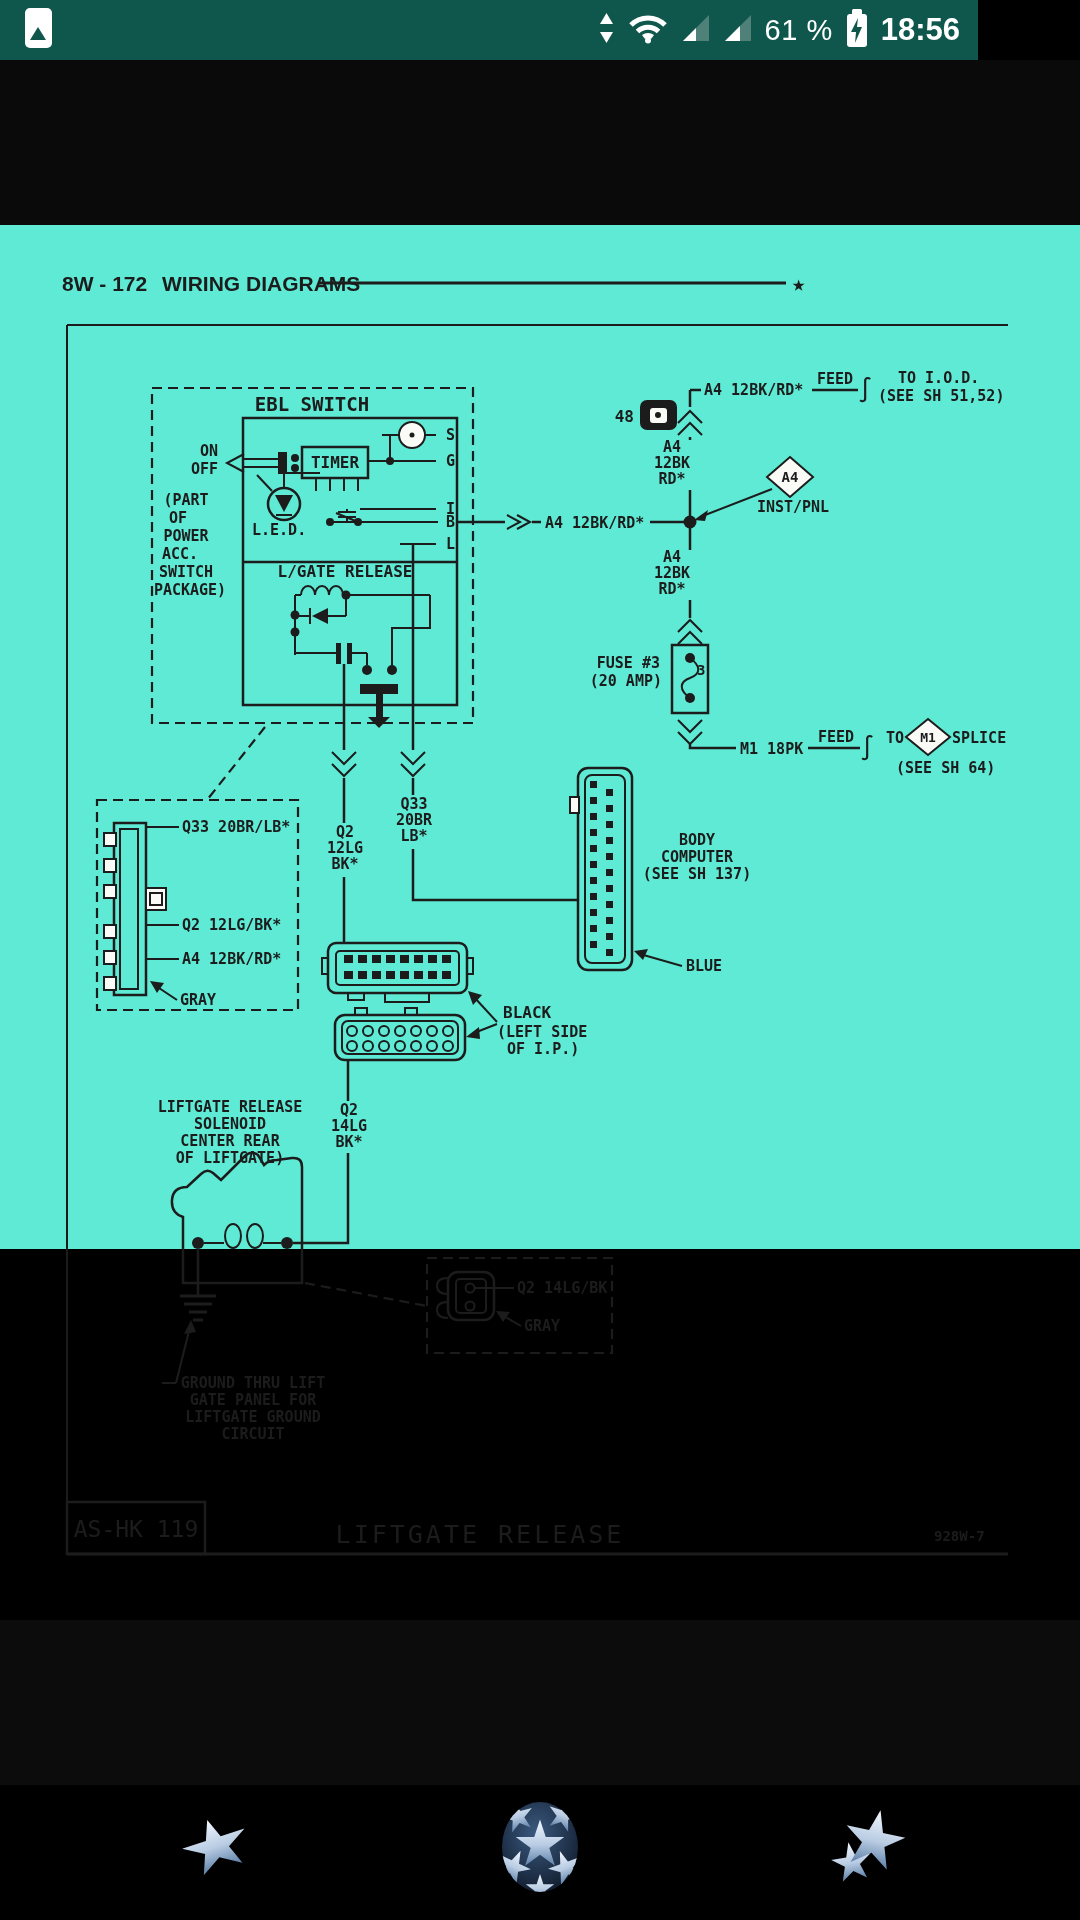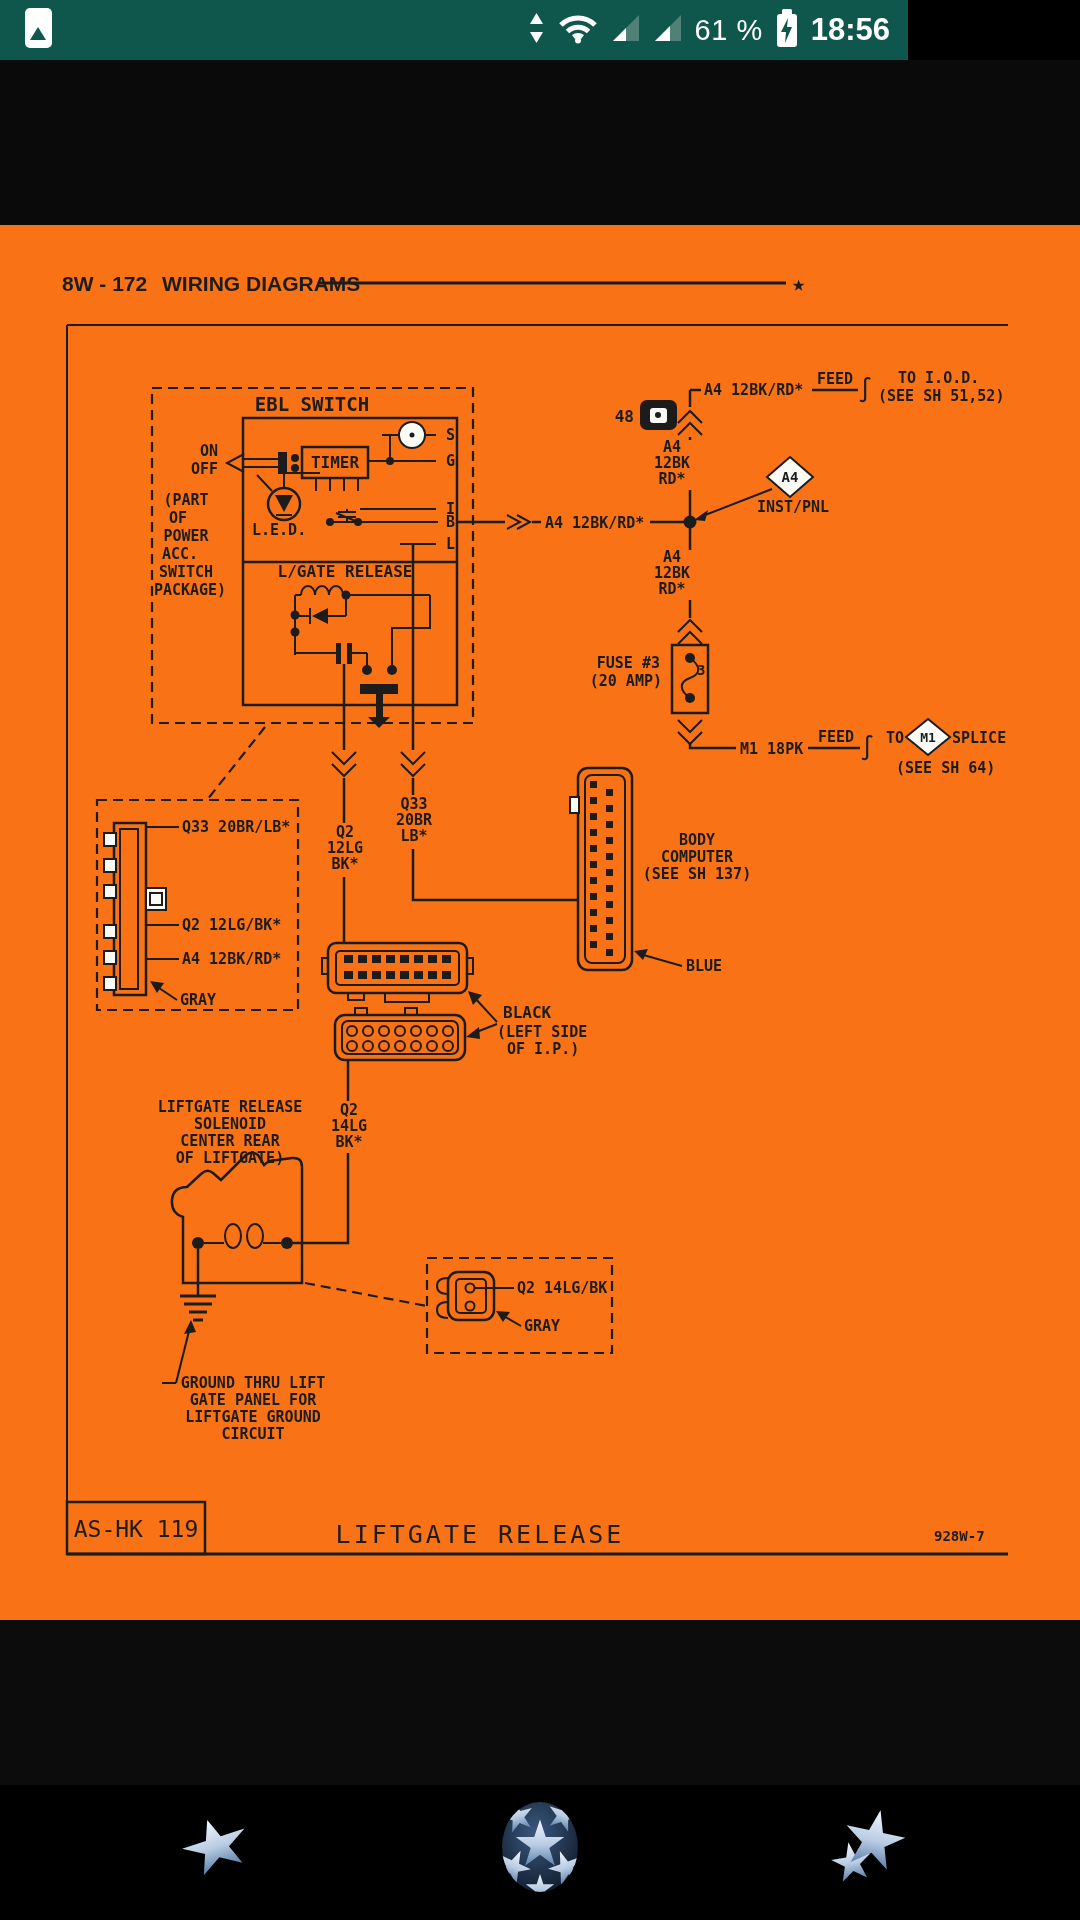--- a/index.html
+++ b/index.html
@@ -1,28 +1,28 @@
 <!DOCTYPE html>
 <html><head>
 <meta charset="utf-8">
 <style>
   html,body{margin:0;padding:0;background:#000;}
   .screen{position:relative;width:1080px;height:1920px;background:#000;overflow:hidden;
           font-family:"Liberation Sans",sans-serif;}
   
-  .status-bar{position:absolute;top:0;left:0;width:908px;height:60px;background:#0F574C;
+  .status-bar{position:absolute;top:0;left:0;width:978px;height:60px;background:#0F574C;
     display:flex;align-items:center;padding:0 18px;box-sizing:border-box;}
   .sb-right{margin-left:auto;display:flex;align-items:center;gap:12px;}
   .sb-text{color:#fff;font-size:29px;font-weight:400;letter-spacing:0.5px;}
   .sb-time{color:#fff;font-size:31px;font-weight:700;}
   
   .band-top{position:absolute;top:60px;left:0;width:1080px;height:165px;background:#0a0a0a;}
   .band-bottom{position:absolute;top:1620px;left:0;width:1080px;height:165px;background:#0c0c0c;}
   
-  .page{position:absolute;top:225px;left:0;width:1080px;height:1395px;background:#f97316;}
+  .page{position:absolute;top:225px;left:0;width:1080px;height:1024px;background:#5eead4;}
   .page svg{display:block;}
   
   .navbar{position:absolute;top:1785px;left:0;width:1080px;height:135px;background:#000;}
   
   .w{stroke:#1c1c1c;stroke-width:2.5;fill:none;}
   .w2{stroke:#1c1c1c;stroke-width:2;fill:none;}
   .w3{stroke:#1c1c1c;stroke-width:3;fill:none;}
   .dash{stroke:#1c1c1c;stroke-width:2.2;fill:none;stroke-dasharray:10 6;}
   .blk{fill:#1c1c1c;stroke:none;}
   .whitefill{fill:#fafaf7;}

